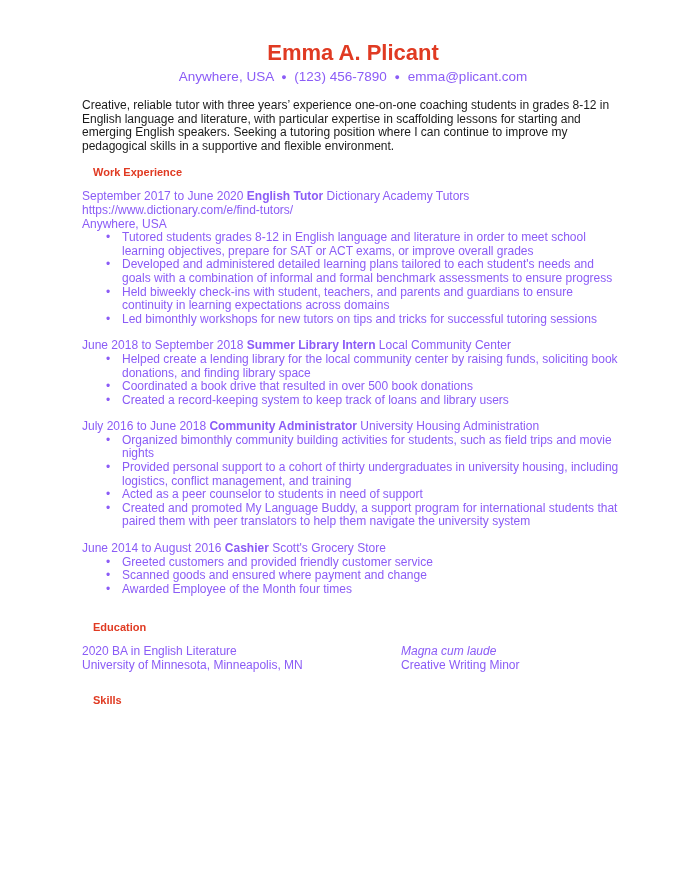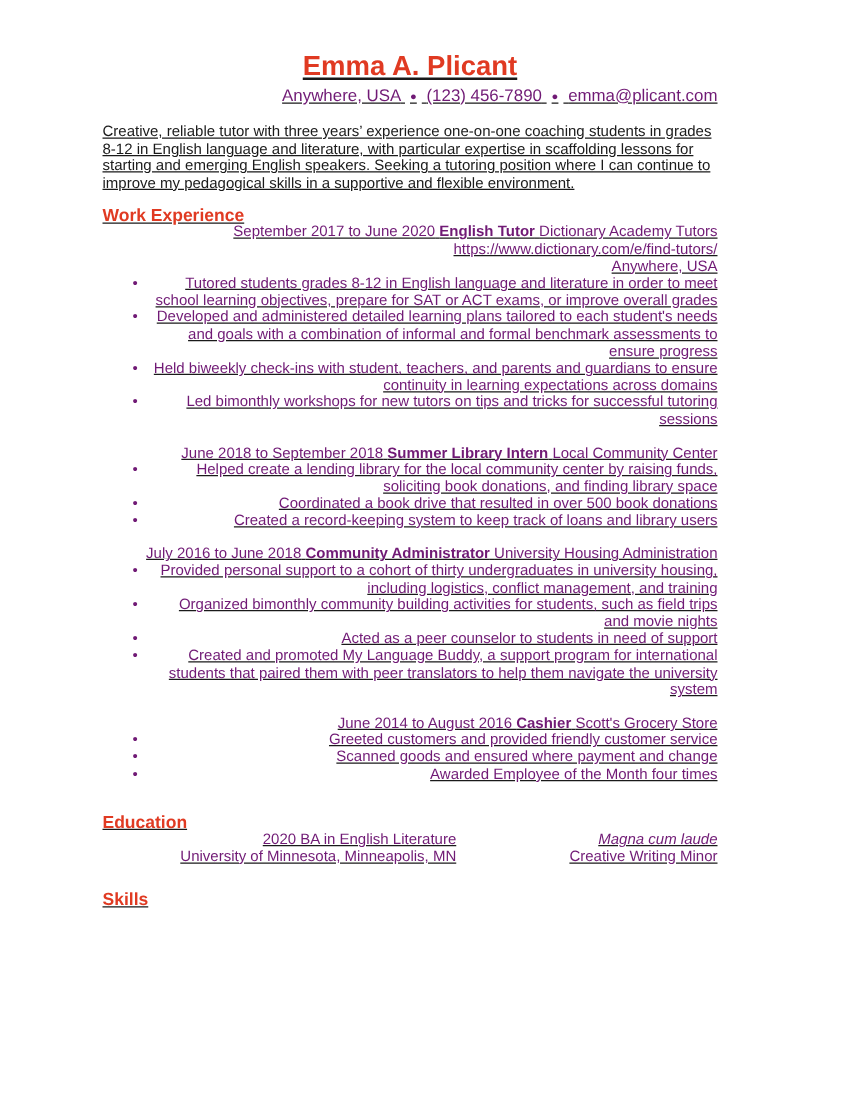--- a/index.html
+++ b/index.html
@@ -5,51 +5,51 @@
   :root { --accent: #e03a22; --ink: #1a1a1a; }
   * { box-sizing: border-box; }
   html, body { margin: 0; padding: 0; }
   body {
     width: 686px; height: 888px;
     background: #ffffff;
     font-family: "Liberation Sans", "DejaVu Sans", sans-serif;
     color: var(--ink);
     overflow: hidden;
   }
-  .page { padding: 40px 112px 0 82px; width: 686px; text-decoration: underline; }
+  .page { padding: 40px 62px 0 82px; width: 686px; }
 
   .name {
     text-align: center;
     color: var(--accent);
     font-size: 22px; font-weight: bold;
     line-height: 26px;
     margin: 0;
   }
   .contact {
     text-align: center;
     font-size: 13.5px;
     line-height: 17px;
     margin-top: 2px;
     color: #000;
   }
   .contact .sep { font-size: 9px; vertical-align: 1px; padding: 0 4px; }
 
-  .body-text, li, .job div, .edu-line, .contact { color: #701a75; text-align: right; }
+  .body-text, li, .job div, .edu-line, .contact { color: #8b5cf6; }
 
   .summary {
     margin-top: 13px;
     font-size: 12px; line-height: 13.6px;
   }
 
   .section-heading {
     color: var(--accent);
     font-weight: bold;
-    font-size: 14px;
+    font-size: 11px;
     line-height: 14px;
-    margin: 0;
+    margin: 11px;
   }
   .heading-work { margin-top: 9px; }
   .heading-education { margin-top: 24px; }
   .heading-skills { margin-top: 20px; }
 
   .job { font-size: 12px; line-height: 13.6px; margin-bottom: 13px; }
   .job-title { font-weight: bold; }
 
   ul.bullets {
     list-style: none;
@@ -121,22 +121,22 @@
     </ul>
   </div>
 
   <div class="job">
     <div>
       <span>July 2016 to June 2018</span>
       <span class="job-title">Community Administrator</span>
       <span>University Housing Administration</span>
     </div>
     <ul class="bullets">
+      <li>Organized bimonthly community building activities for students, such as field trips and movie nights</li>
       <li>Provided personal support to a cohort of thirty undergraduates in university housing, including logistics, conflict management, and training</li>
-      <li>Organized bimonthly community building activities for students, such as field trips and movie nights</li>
       <li>Acted as a peer counselor to students in need of support</li>
       <li>Created and promoted My Language Buddy, a support program for international students that paired them with peer translators to help them navigate the university system</li>
     </ul>
   </div>
 
   <div class="job">
     <div>
       <span>June 2014 to August 2016</span>
       <span class="job-title">Cashier</span>
       <span>Scott's Grocery Store</span>

